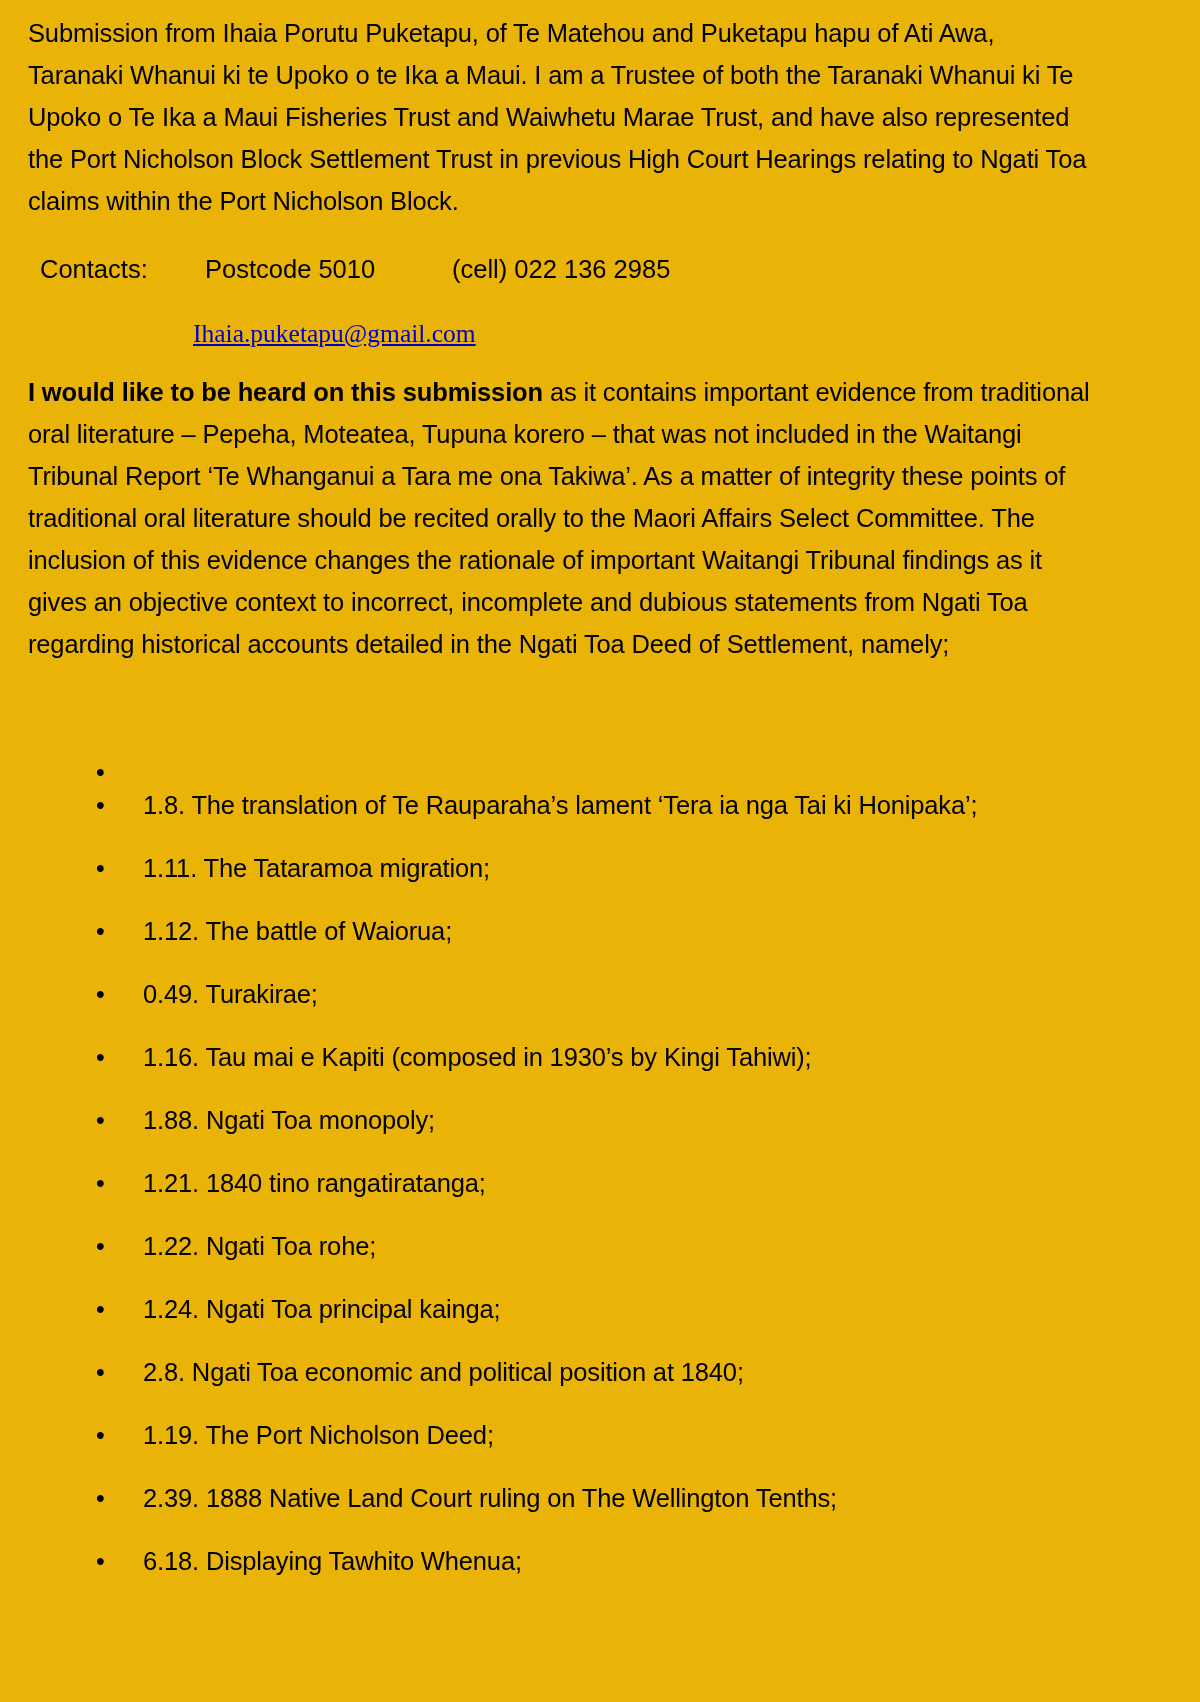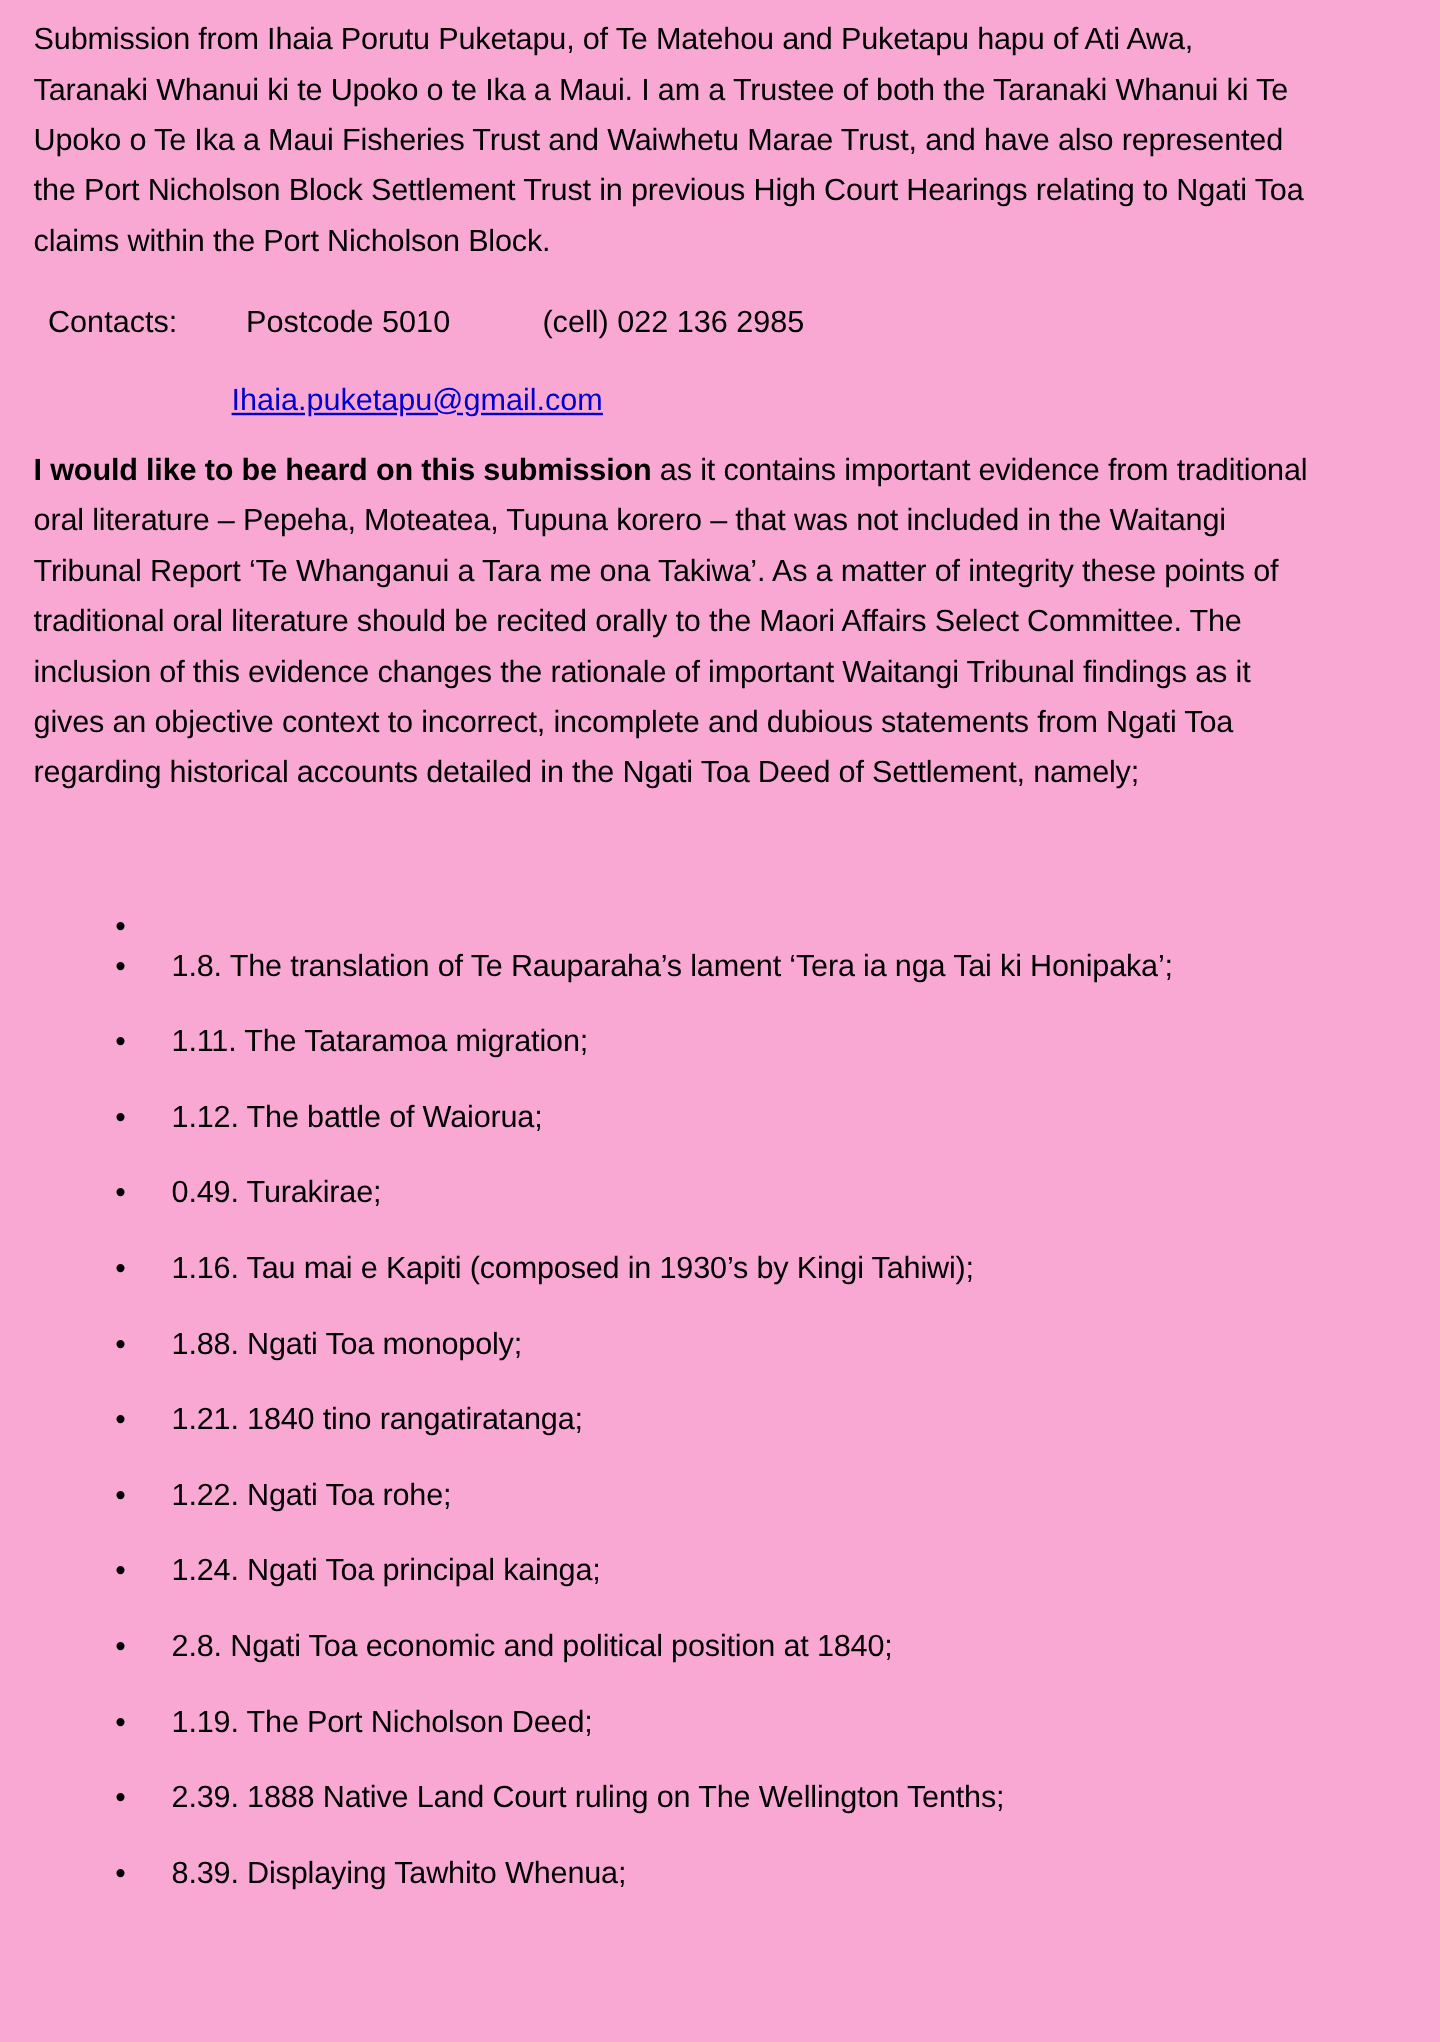--- a/index.html
+++ b/index.html
@@ -13,21 +13,21 @@
     font-family: "Liberation Sans", sans-serif;
     color: #000000;
     -webkit-font-smoothing: none;
   }
   .page {
     position: relative;
     width: 1200px;
     height: 1702px;
     box-sizing: border-box;
     padding: 8px 105px 0 28px;
-    background: #f9a8d4;
+    background: #eab308;
     overflow: hidden;
   }
   .para {
     font-size: 25.5px;
     line-height: 42px;
     letter-spacing: -0.15px;
     margin: 0;
     text-align: left;
   }
   .para-intro {
@@ -47,20 +47,21 @@
   .contacts-postcode {
     display: inline-block;
     width: 247px;
   }
   .email-line {
     font-size: 25.5px;
     line-height: 42px;
     margin: 0;
     padding-top: 11px;
     padding-left: 165px;
+    font-family: Liberation Serif, serif;
   }
   .email-link {
     color: #0000cc;
     text-decoration: underline;
     text-underline-offset: 2px;
   }
   .para-body {
     padding-top: 16px;
   }
   .lead-bold {
@@ -110,16 +111,16 @@
       <li class="bullet-item"><span class="dot">•</span><span>1.12. The battle of Waiorua;</span></li>
       <li class="bullet-item"><span class="dot">•</span><span>0.49. Turakirae;</span></li>
       <li class="bullet-item"><span class="dot">•</span><span>1.16. Tau mai e Kapiti (composed in 1930’s by Kingi Tahiwi);</span></li>
       <li class="bullet-item"><span class="dot">•</span><span>1.88. Ngati Toa monopoly;</span></li>
       <li class="bullet-item"><span class="dot">•</span><span>1.21. 1840 tino rangatiratanga;</span></li>
       <li class="bullet-item"><span class="dot">•</span><span>1.22. Ngati Toa rohe;</span></li>
       <li class="bullet-item"><span class="dot">•</span><span>1.24. Ngati Toa principal kainga;</span></li>
       <li class="bullet-item"><span class="dot">•</span><span>2.8. Ngati Toa economic and political position at 1840;</span></li>
       <li class="bullet-item"><span class="dot">•</span><span>1.19. The Port Nicholson Deed;</span></li>
       <li class="bullet-item"><span class="dot">•</span><span>2.39. 1888 Native Land Court ruling on The Wellington Tenths;</span></li>
-      <li class="bullet-item"><span class="dot">•</span><span>8.39. Displaying Tawhito Whenua;</span></li>
+      <li class="bullet-item"><span class="dot">•</span><span>6.18. Displaying Tawhito Whenua;</span></li>
     </ul>
 
 </div>
 
 </body></html>

